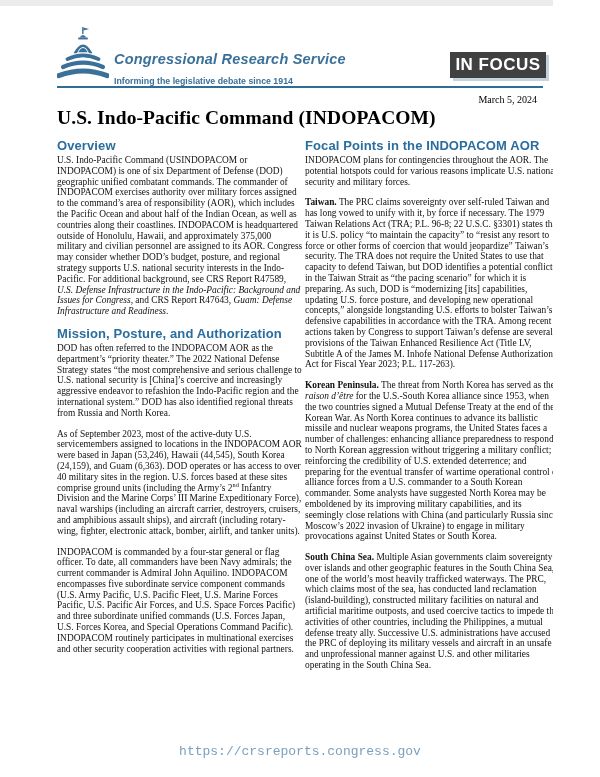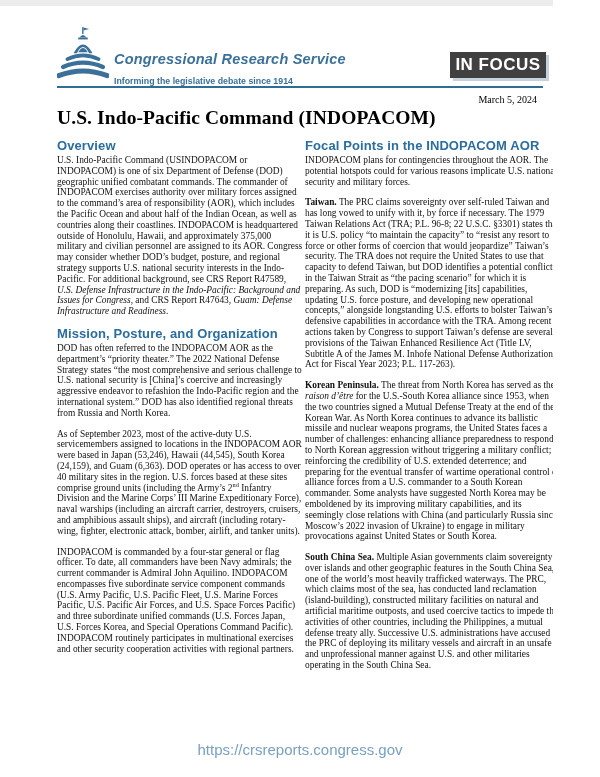--- a/index.html
+++ b/index.html
@@ -52,21 +52,21 @@
   .col h2 + p { margin-top:0; }
   .col p { font-size:9.4px; line-height:10.8px; margin:0 0 10px 0; }
   .col p:last-child { margin-bottom:0; }
   .col span.bold { font-weight:bold; }
   .col span.italic { font-style:italic; }
   .col span.sup { font-size:6.3px; vertical-align:super; line-height:0; }
 
   
   .footer { position:absolute; top:741px; left:0; width:600px; text-align:center; }
   .footer a {
-    font-family:Liberation Sans, sans-serif; font-size:15px;
+    font-family:Liberation Mono, monospace; font-size:13px;
     color:#7aa0bf; text-decoration:none;
   }
 </style>
 </head>
 <body>
 
 <div class="page">
   <div class="top-strip"></div>
 
   <div class="logo-row">
@@ -92,21 +92,21 @@
   <div class="badge">IN FOCUS</div>
   <div class="rule"></div>
 
   <div class="doc-date">March 5, 2024</div>
   <h1 class="doc-title" style="margin:0;">U.S. Indo-Pacific Command (INDOPACOM)</h1>
 
   <div class="columns">
     <div class="col col-left">
         <h2>Overview</h2>
         <p><span>U.S. Indo-Pacific Command (USINDOPACOM or INDOPACOM) is one of six Department of Defense (DOD) geographic unified combatant commands. The commander of INDOPACOM exercises authority over military forces assigned to the command’s area of responsibility (AOR), which includes the Pacific Ocean and about half of the Indian Ocean, as well as countries along their coastlines. INDOPACOM is headquartered outside of Honolulu, Hawaii, and approximately 375,000 military and civilian personnel are assigned to its AOR. Congress may consider whether DOD’s budget, posture, and regional strategy supports U.S. national security interests in the Indo-Pacific. For additional background, see CRS Report R47589, </span><span class="italic">U.S. Defense Infrastructure in the Indo-Pacific: Background and Issues for Congress</span><span>, and CRS Report R47643, </span><span class="italic">Guam: Defense Infrastructure and Readiness</span><span>.</span></p>
-        <h2>Mission, Posture, and Organization</h2>
+        <h2>Mission, Posture, and Authorization</h2>
         <p><span>DOD has often referred to the INDOPACOM AOR as the department’s “priority theater.” The 2022 National Defense Strategy states “the most comprehensive and serious challenge to U.S. national security is [China]’s coercive and increasingly aggressive endeavor to refashion the Indo-Pacific region and the international system.” DOD has also identified regional threats from Russia and North Korea.</span></p>
         <p><span>As of September 2023, most of the active-duty U.S. servicemembers assigned to locations in the INDOPACOM AOR were based in Japan (53,246), Hawaii (44,545), South Korea (24,159), and Guam (6,363). DOD operates or has access to over 40 military sites in the region. U.S. forces based at these sites comprise ground units (including the Army’s 2</span><span class="sup">nd</span><span> Infantry Division and the Marine Corps’ III Marine Expeditionary Force), naval warships (including an aircraft carrier, destroyers, cruisers, and amphibious assault ships), and aircraft (including rotary-wing, fighter, electronic attack, bomber, airlift, and tanker units).</span></p>
         <p><span>INDOPACOM is commanded by a four-star general or flag officer. To date, all commanders have been Navy admirals; the current commander is Admiral John Aquilino. INDOPACOM encompasses five subordinate service component commands (U.S. Army Pacific, U.S. Pacific Fleet, U.S. Marine Forces Pacific, U.S. Pacific Air Forces, and U.S. Space Forces Pacific) and three subordinate unified commands (U.S. Forces Japan, U.S. Forces Korea, and Special Operations Command Pacific). INDOPACOM routinely participates in multinational exercises and other security cooperation activities with regional partners.</span></p>
       </div>
     <div class="col col-right">
         <h2>Focal Points in the INDOPACOM AOR</h2>
         <p><span>INDOPACOM plans for contingencies throughout the AOR. The potential hotspots could for various reasons implicate U.S. national security and military forces.</span></p>
         <p><span class="bold">Taiwan.</span><span> The PRC claims sovereignty over self-ruled Taiwan and has long vowed to unify with it, by force if necessary. The 1979 Taiwan Relations Act (TRA; P.L. 96-8; 22 U.S.C. §3301) states that it is U.S. policy “to maintain the capacity” to “resist any resort to force or other forms of coercion that would jeopardize” Taiwan’s security. The TRA does not require the United States to use that capacity to defend Taiwan, but DOD identifies a potential conflict in the Taiwan Strait as “the pacing scenario” for which it is preparing. As such, DOD is “modernizing [its] capabilities, updating U.S. force posture, and developing new operational concepts,” alongside longstanding U.S. efforts to bolster Taiwan’s defensive capabilities in accordance with the TRA. Among recent actions taken by Congress to support Taiwan’s defense are several provisions of the Taiwan Enhanced Resilience Act (Title LV, Subtitle A of the James M. Inhofe National Defense Authorization Act for Fiscal Year 2023; P.L. 117-263).</span></p>
         <p><span class="bold">Korean Peninsula.</span><span> The threat from North Korea has served as the </span><span class="italic">raison d’être</span><span> for the U.S.-South Korea alliance since 1953, when the two countries signed a Mutual Defense Treaty at the end of the Korean War. As North Korea continues to advance its ballistic missile and nuclear weapons programs, the United States faces a number of challenges: enhancing alliance preparedness to respond to North Korean aggression without triggering a military conflict; reinforcing the credibility of U.S. extended deterrence; and preparing for the eventual transfer of wartime operational control of alliance forces from a U.S. commander to a South Korean commander. Some analysts have suggested North Korea may be emboldened by its improving military capabilities, and its seemingly close relations with China (and particularly Russia since Moscow’s 2022 invasion of Ukraine) to engage in military provocations against United States or South Korea.</span></p>
         <p><span class="bold">South China Sea.</span><span> Multiple Asian governments claim sovereignty over islands and other geographic features in the South China Sea, one of the world’s most heavily trafficked waterways. The PRC, which claims most of the sea, has conducted land reclamation (island-building), constructed military facilities on natural and artificial maritime outposts, and used coercive tactics to impede the activities of other countries, including the Philippines, a mutual defense treaty ally. Successive U.S. administrations have accused the PRC of deploying its military vessels and aircraft in an unsafe and unprofessional manner against U.S. and other militaries operating in the South China Sea.</span></p>

